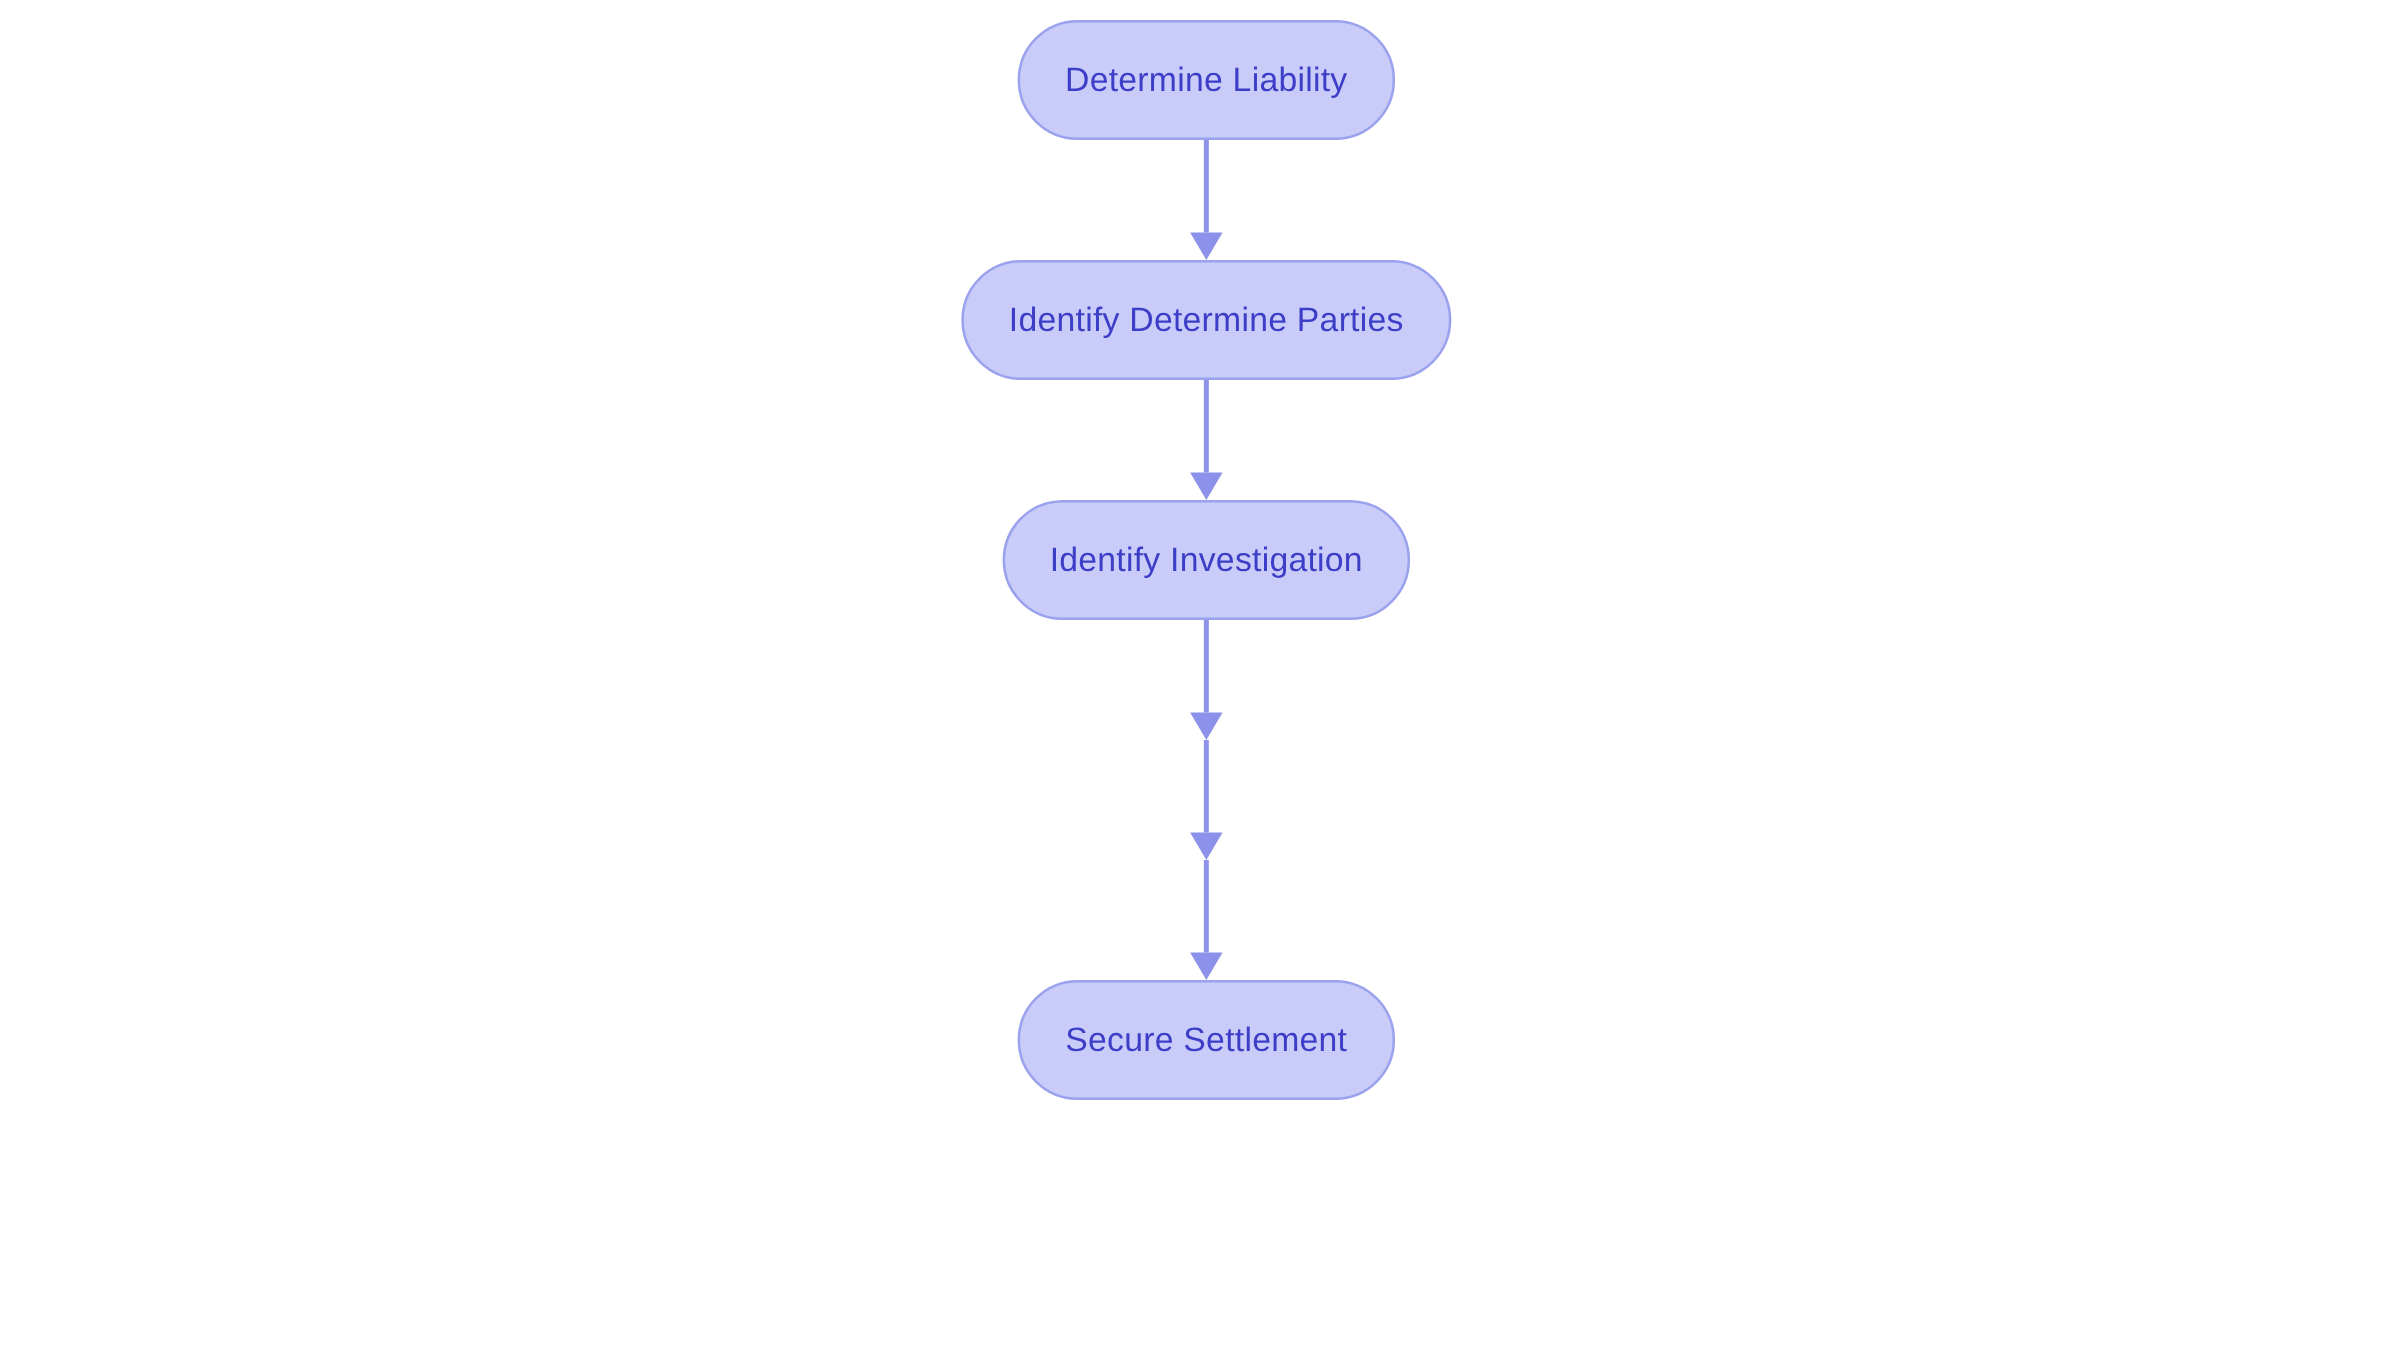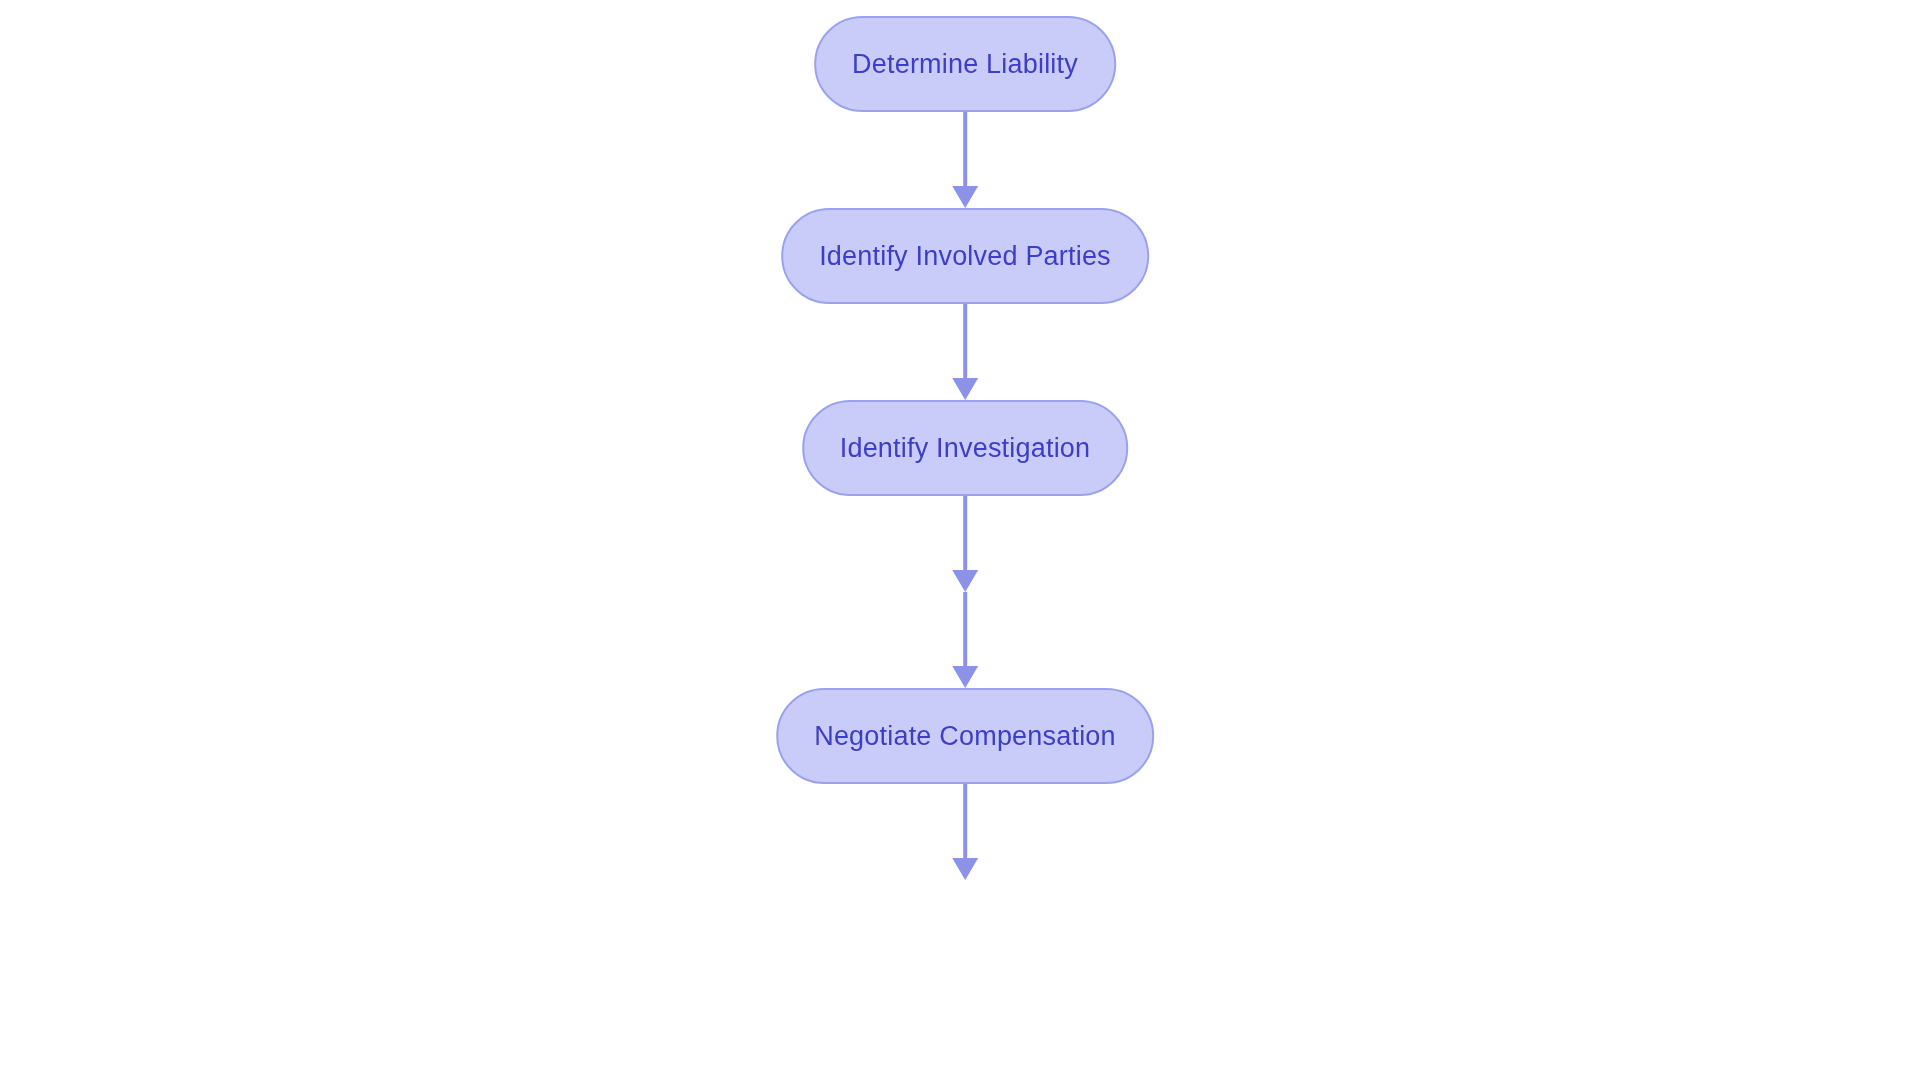--- a/index.html
+++ b/index.html
@@ -85,21 +85,21 @@
     <div class="node">
       <span class="node-label">Determine Liability</span>
     </div>
 
     <div class="connector">
       <div class="connector-line"></div>
       <div class="connector-head"></div>
     </div>
 
     <div class="node">
-      <span class="node-label">Identify Involved Parties</span>
+      <span class="node-label">Identify Determine Parties</span>
     </div>
 
     <div class="connector">
       <div class="connector-line"></div>
       <div class="connector-head"></div>
     </div>
 
     <div class="node">
       <span class="node-label">Identify Investigation</span>
     </div>
@@ -108,24 +108,24 @@
       <div class="connector-line"></div>
       <div class="connector-head"></div>
     </div>
 
 
     <div class="connector">
       <div class="connector-line"></div>
       <div class="connector-head"></div>
     </div>
 
-    <div class="node">
-      <span class="node-label">Negotiate Compensation</span>
-    </div>
 
     <div class="connector">
       <div class="connector-line"></div>
       <div class="connector-head"></div>
     </div>
 
+    <div class="node">
+      <span class="node-label">Secure Settlement</span>
+    </div>
 
   </div>
 </div>
 
 </body></html>

